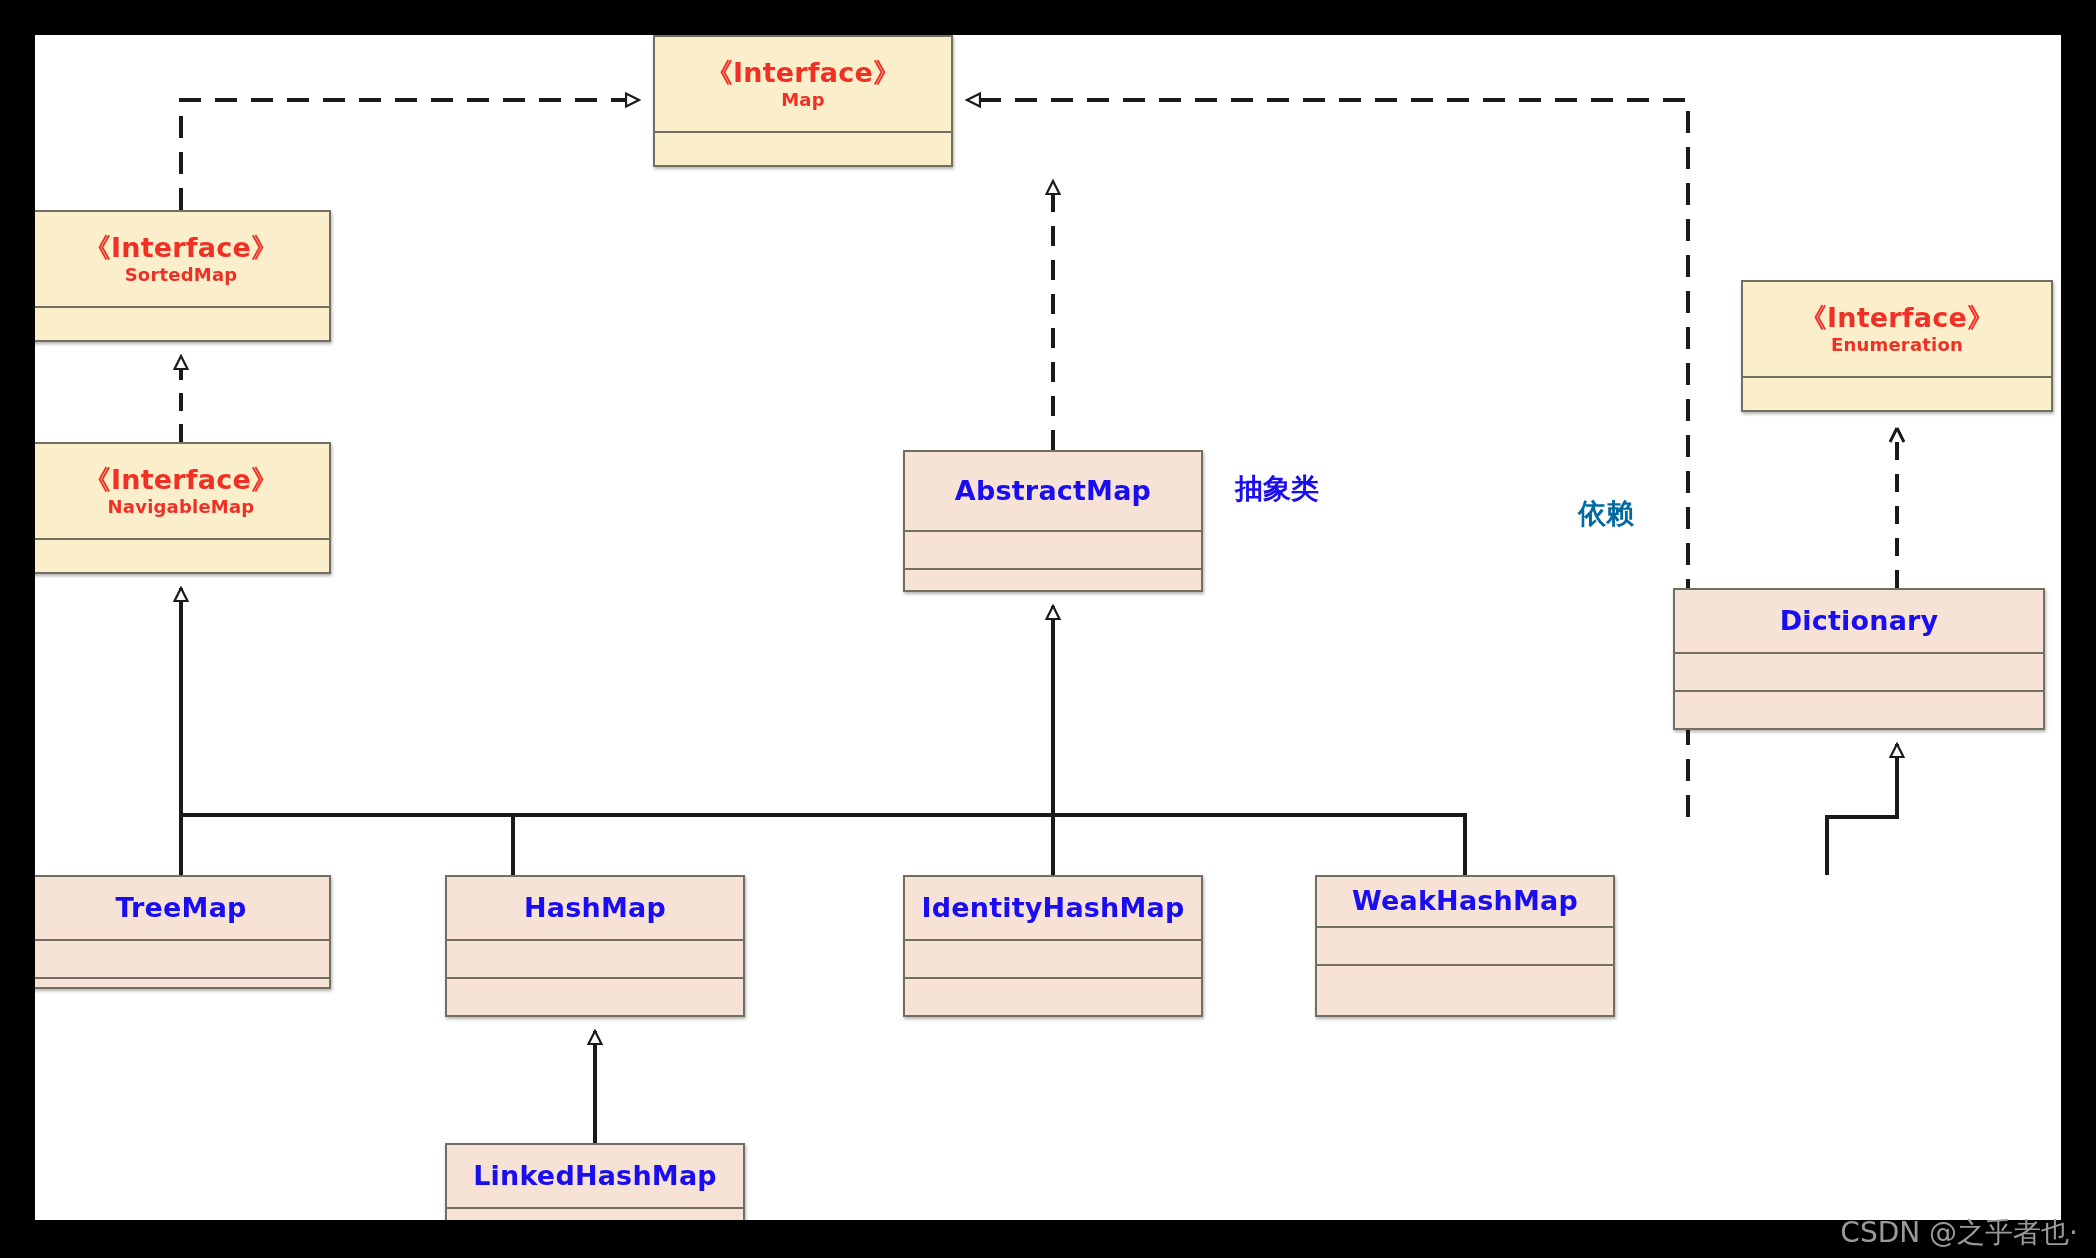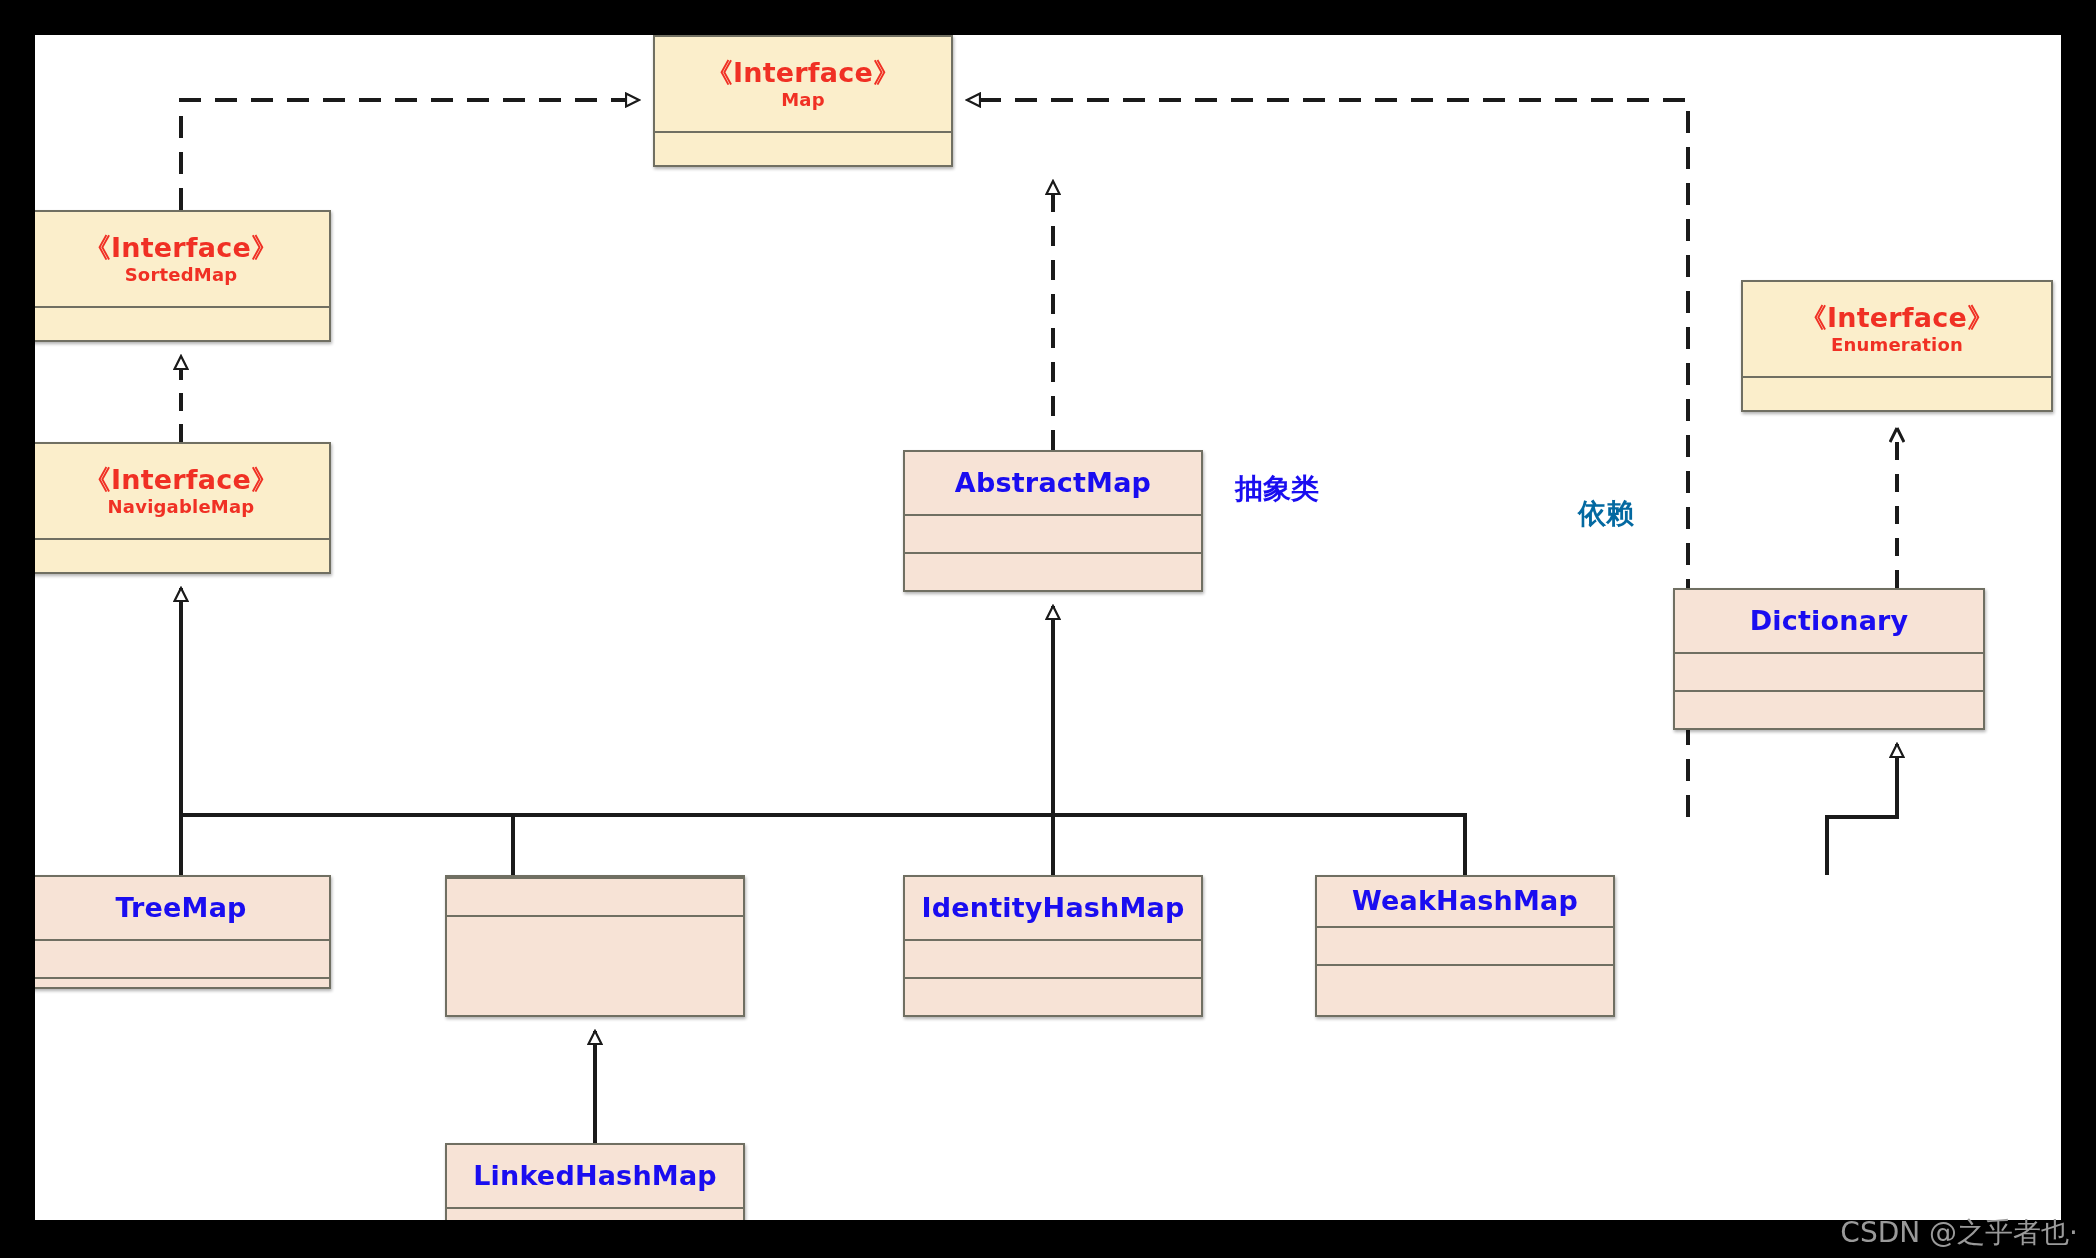--- a/index.html
+++ b/index.html
@@ -109,44 +109,47 @@
 
     <div class="uml-box iface" style="left:1706px;top:245px;width:312px;height:132px;">
       <div class="compartment head" style="height:94px;">
         <div class="stereo">《Interface》</div>
         <div class="iname">Enumeration</div>
       </div>
       <div class="compartment sep" style="height:34px;"></div>
     </div>
 
     <div class="uml-box cls" style="left:868px;top:415px;width:300px;height:142px;">
-      <div class="compartment head" style="height:62px;">
+      <div class="compartment head" style="height:78px;">
         <div class="cname">AbstractMap</div>
       </div>
       <div class="compartment sep" style="height:38px;"></div>
       <div class="compartment sep" style="height:38px;"></div>
     </div>
 
-    <div class="uml-box cls" style="left:1638px;top:553px;width:312px;height:142px;">
+    <div class="uml-box cls" style="left:1638px;top:553px;width:372px;height:142px;">
       <div class="compartment head" style="height:62px;">
         <div class="cname">Dictionary</div>
       </div>
       <div class="compartment sep" style="height:38px;"></div>
       <div class="compartment sep" style="height:38px;"></div>
     </div>
 
     <div class="uml-box cls" style="left:-4px;top:840px;width:300px;height:114px;">
       <div class="compartment head" style="height:62px;">
         <div class="cname">TreeMap</div>
       </div>
       <div class="compartment sep" style="height:38px;"></div>
       <div class="compartment sep" style="height:38px;"></div>
     </div>
 
     <div class="uml-box cls" style="left:410px;top:840px;width:300px;height:142px;">
+      <div class="compartment head" style="height:62px;">
+        <div class="cname">HashMap</div>
+      </div>
       <div class="compartment sep" style="height:38px;"></div>
       <div class="compartment sep" style="height:38px;"></div>
     </div>
 
     <div class="uml-box cls" style="left:868px;top:840px;width:300px;height:142px;">
       <div class="compartment head" style="height:62px;">
         <div class="cname">IdentityHashMap</div>
       </div>
       <div class="compartment sep" style="height:38px;"></div>
       <div class="compartment sep" style="height:38px;"></div>

